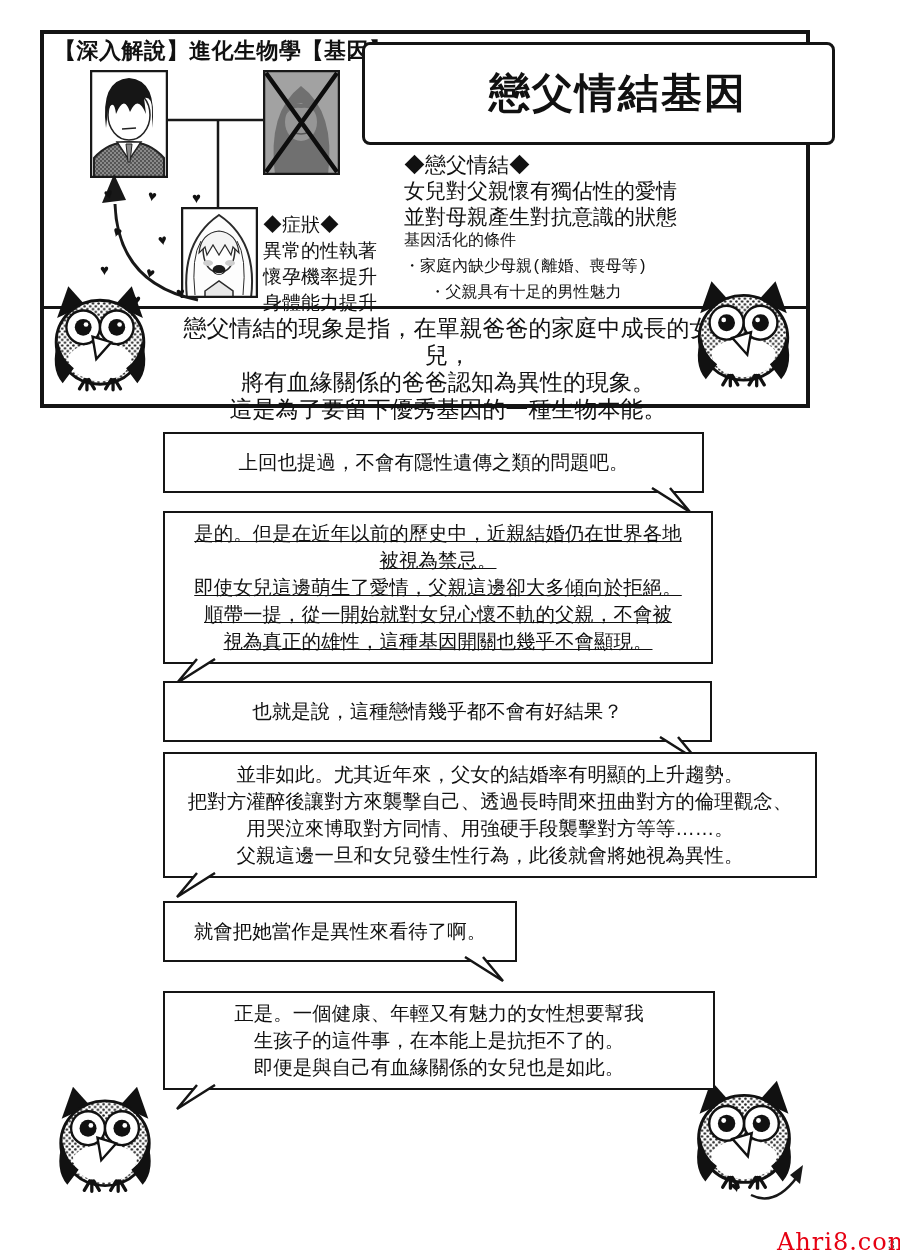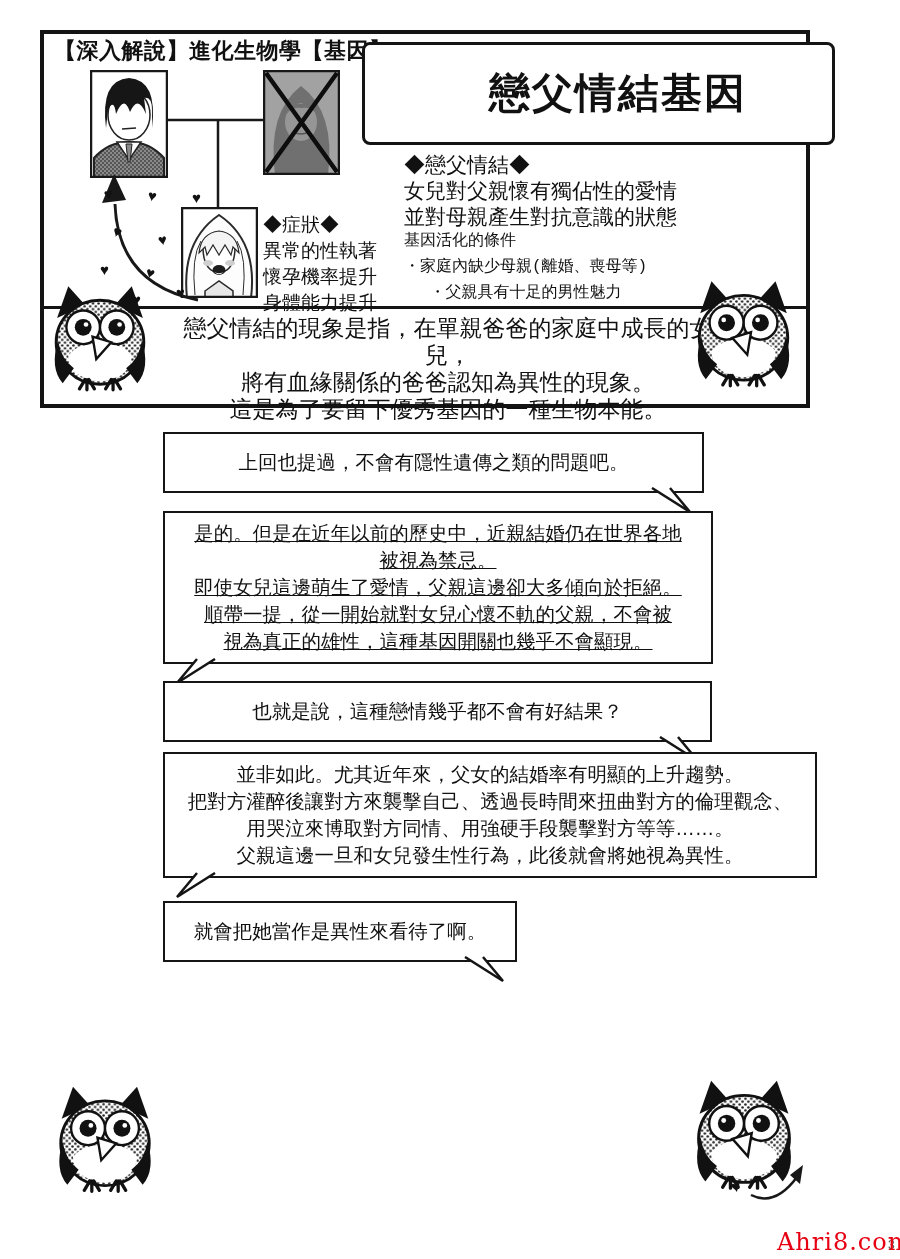--- a/index.html
+++ b/index.html
@@ -235,20 +235,28 @@
     </svg>
   </div>
 
   <div class="bubble b5 pad1">
     <div class="pre">就會把她當作是異性來看待了啊。</div>
     <svg class="tail tr" viewBox="0 0 48 28">
       <path d="M4,1 L42,25 L22,1" fill="#fff" stroke="#151515" stroke-width="2.5"></path>
     </svg>
   </div>
 
+  <div class="bubble b6 padm">
+    <div class="pre">正是。一個健康、年輕又有魅力的女性想要幫我
+生孩子的這件事，在本能上是抗拒不了的。
+即便是與自己有血緣關係的女兒也是如此。</div>
+    <svg class="tail tl" viewBox="0 0 48 28">
+      <path d="M44,1 L6,25 L26,1" fill="#fff" stroke="#151515" stroke-width="2.5"></path>
+    </svg>
+  </div>
 
   <span class="mini-heart">♥</span>
   <svg class="mini-arrow" width="60" height="42" viewBox="0 0 60 42">
     <path d="M4,32 Q28,44 50,14" stroke="#181818" stroke-width="2.5" fill="none"></path>
     <polygon points="56,2 43,12 53,21" fill="#181818"></polygon>
   </svg>
 
   <div class="watermark" style="color:#e60012">Ahri8.com</div>
   <div class="pageno">3</div>
 

